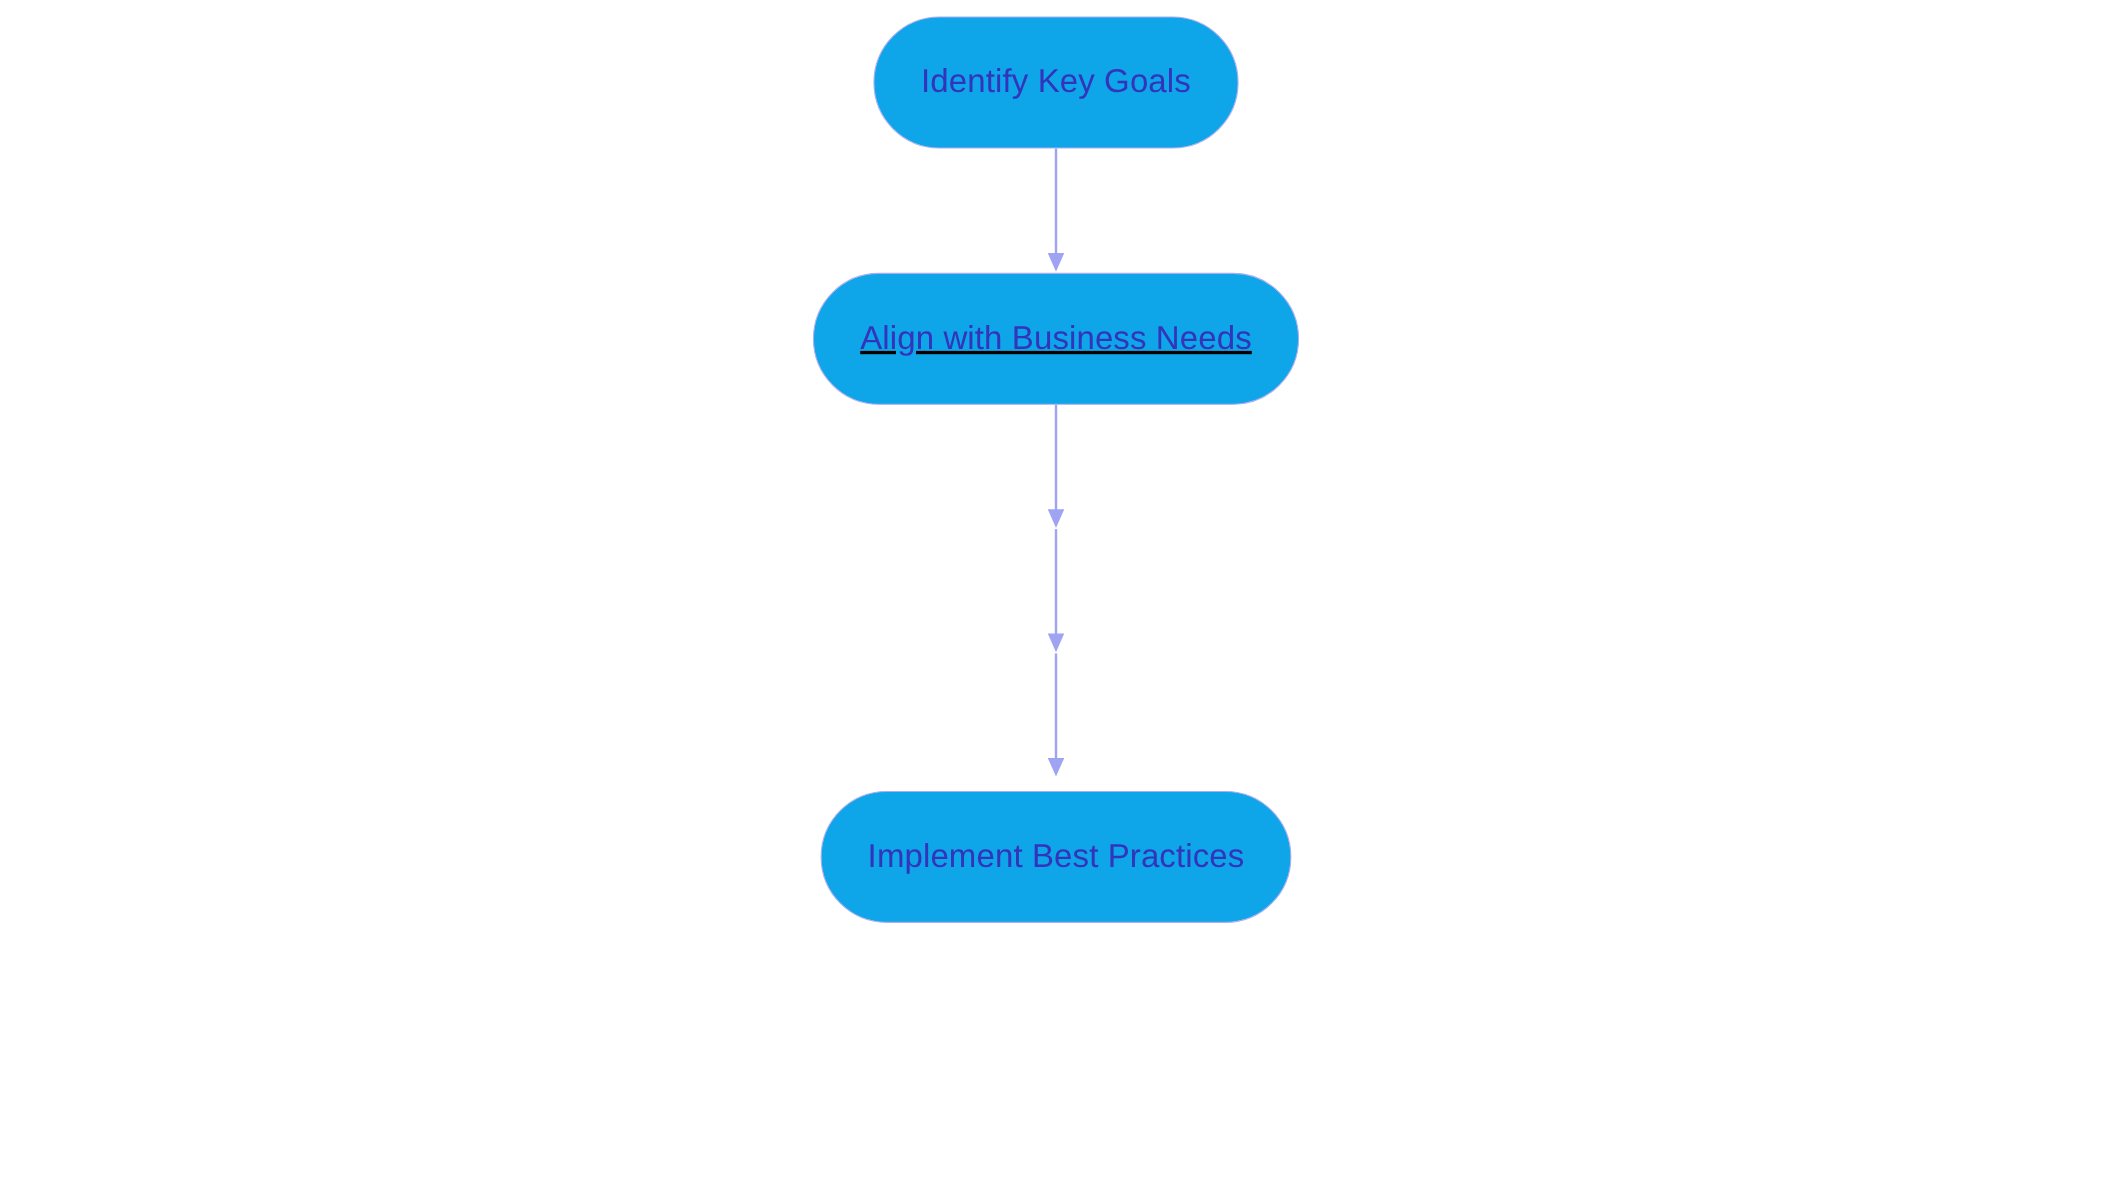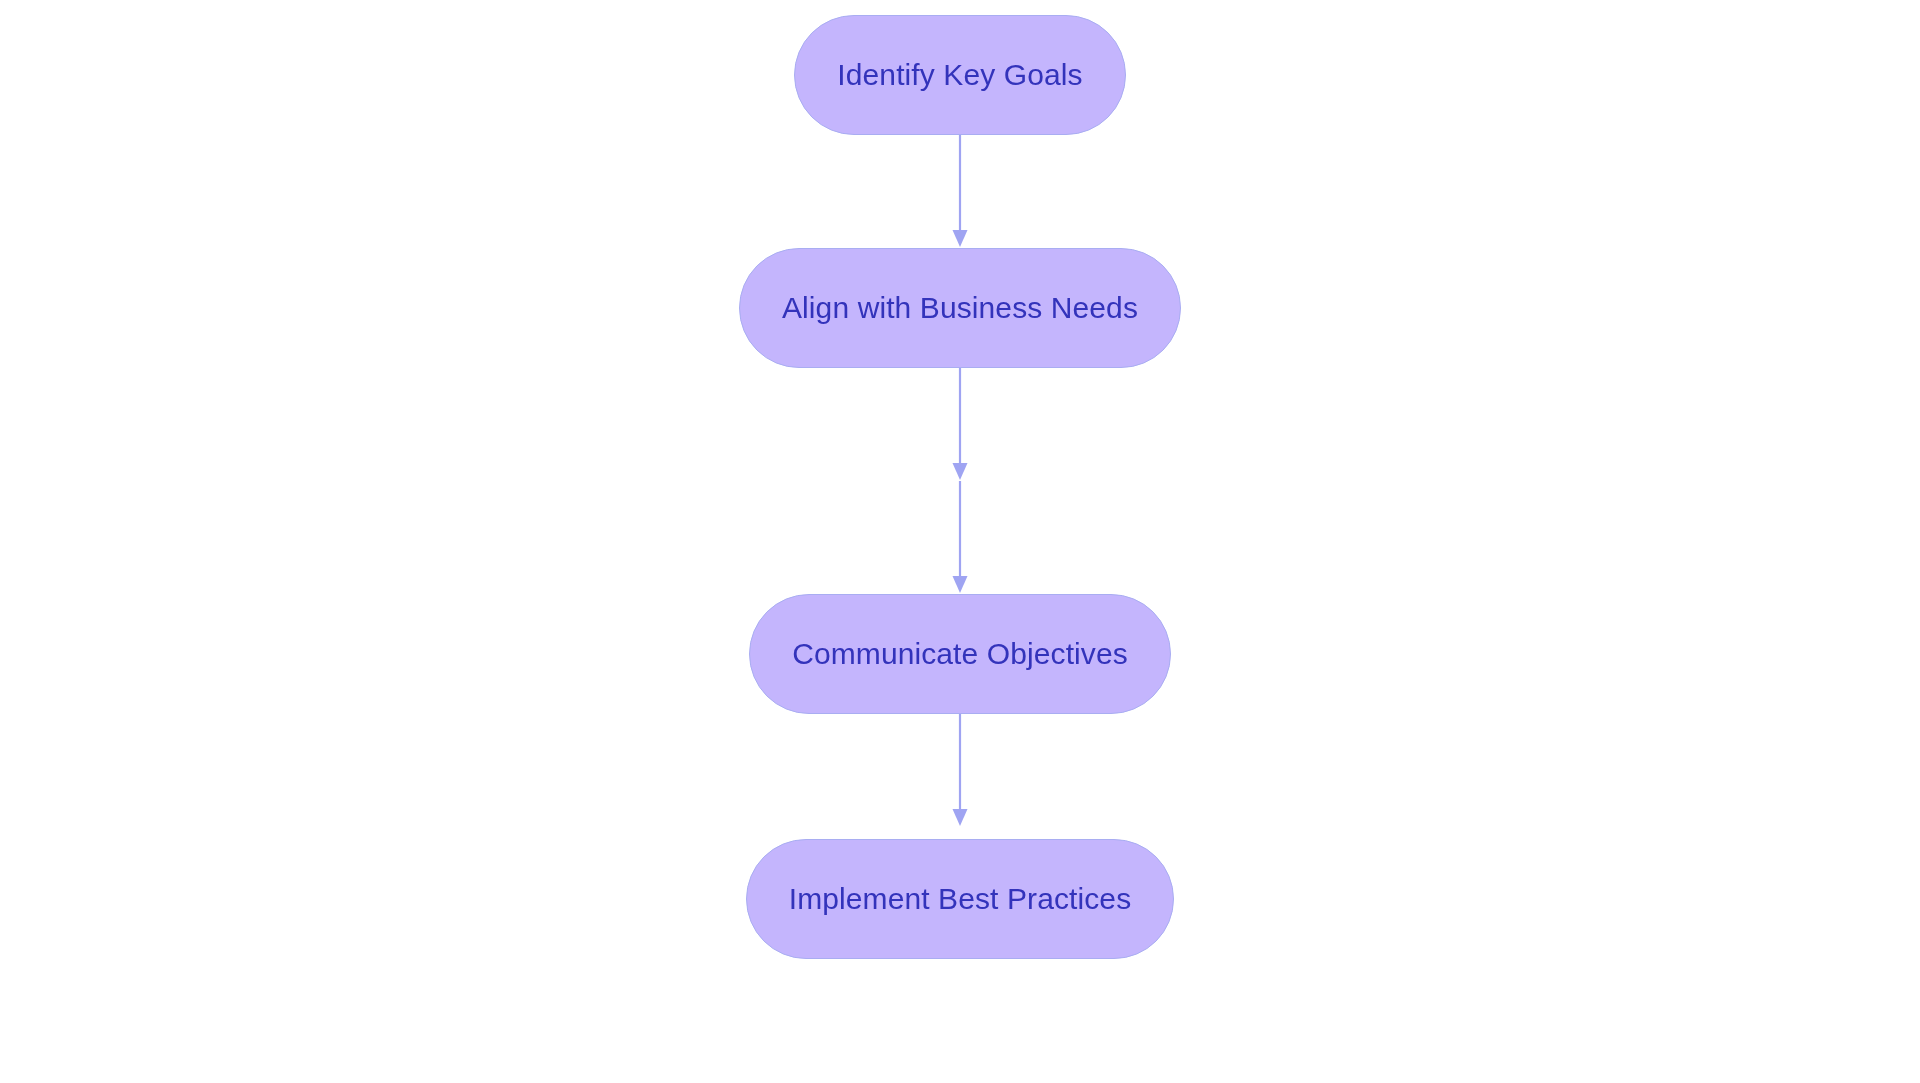--- a/index.html
+++ b/index.html
@@ -31,41 +31,41 @@
     display: flex;
     flex-direction: column;
     align-items: center;
   }
 
   
   .node {
     box-sizing: border-box;
     height: 120px;
     border-radius: 60px;
-    background: #c4b5fd;
+    background: #0ea5e9;
     border: 1.3px solid #a9adf2;
     display: flex;
     align-items: center;
     justify-content: center;
     padding: 0 42px;
     white-space: nowrap;
   }
 
   .node-label {
     font-family: "Liberation Sans", sans-serif;
     font-size: 30px;
     font-weight: 400;
     letter-spacing: 0.1px;
     color: #3333bb;
     line-height: 1;
     user-select: none;
   }
 
   .node-1 { margin-top: 15px; }
-  .node-2 { margin-top: 0; }
+  .node-2 { margin-top: 0; text-decoration: underline; }
   .node-3 { margin-top: 0; }
   .node-4 { margin-top: 0; }
   .node-5 { margin-top: 12px; }
 
   
   .connector {
     position: relative;
     width: 20px;
     height: 113px;
     display: flex;
@@ -106,23 +106,20 @@
     </div>
 
 
     <div class="connector">
       <svg width="20" height="113" viewBox="0 0 20 113" xmlns="http://www.w3.org/2000/svg">
         <line x1="10" y1="0" x2="10" y2="96" stroke="#9fa4f2" stroke-width="2.2"></line>
         <polygon points="10,112 2.5,95 17.5,95" fill="#9fa4f2"></polygon>
       </svg>
     </div>
 
-    <div class="node node-4">
-      <span class="node-label">Communicate Objectives</span>
-    </div>
 
     <div class="connector">
       <svg width="20" height="113" viewBox="0 0 20 113" xmlns="http://www.w3.org/2000/svg">
         <line x1="10" y1="0" x2="10" y2="96" stroke="#9fa4f2" stroke-width="2.2"></line>
         <polygon points="10,112 2.5,95 17.5,95" fill="#9fa4f2"></polygon>
       </svg>
     </div>
 
     <div class="node node-5">
       <span class="node-label">Implement Best Practices</span>

